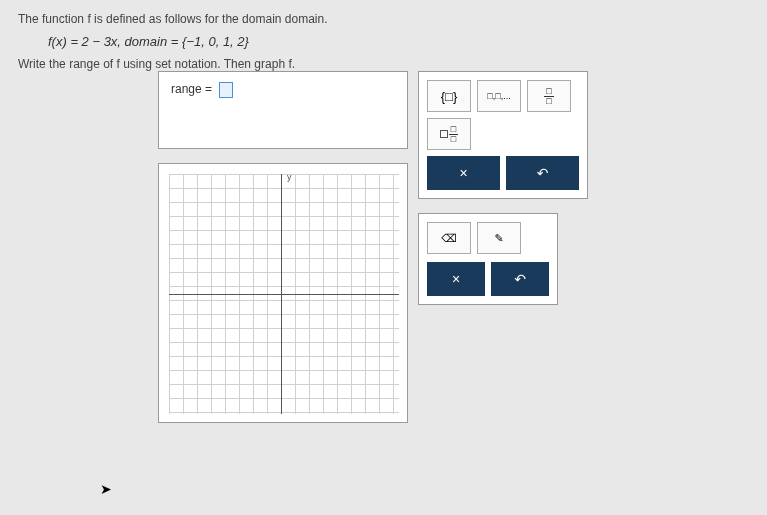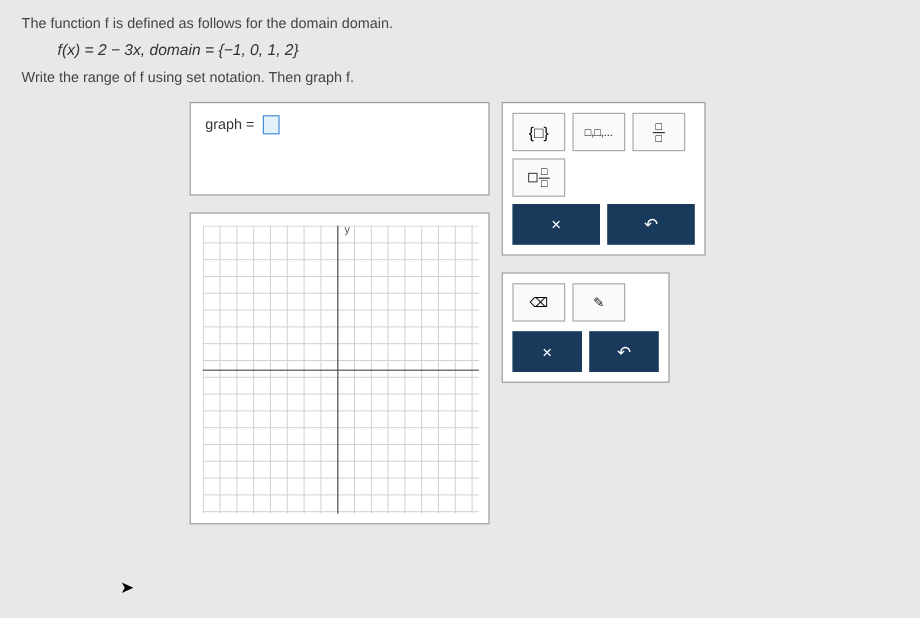--- a/index.html
+++ b/index.html
@@ -1,20 +1,20 @@
 <!DOCTYPE html>
 <html><head>
 <meta charset="utf-8">
 <style>
 *{margin:0;padding:0;box-sizing:border-box}
 body{font-family:Arial,sans-serif;background:#e8e8e8;width:767px;height:515px;padding:12px 18px;color:#333}
 .problem-text{font-size:12px;color:#444;margin-bottom:8px}
 .formula{font-size:13px;color:#333;margin:8px 0 8px 30px;font-style:italic}
 .formula .fx{}
-.instruction{font-size:12px;color:#444;margin-bottom:14px}
+.instruction{font-size:12px;color:#444;}
 .work-area{display:flex;gap:10px;padding-left:140px}
 .left-col{display:flex;flex-direction:column;gap:14px}
 .answer-box{background:#fff;border:1px solid #999;width:250px;height:78px;padding:10px 12px;font-size:12px}
 .answer-box .placeholder{display:inline-block;width:14px;height:16px;border:1px solid #4a90d9;background:#e6f2fb;vertical-align:middle;margin-left:4px}
 .graph-box{background:#fff;border:1px solid #999;width:250px;height:260px;padding:10px;position:relative}
 .graph-grid{width:230px;height:240px;position:relative;background-image:linear-gradient(#d0d0d0 1px,transparent 1px),linear-gradient(90deg,#d0d0d0 1px,transparent 1px);background-size:14px 14px}
 .graph-grid::before{content:"";position:absolute;left:0;right:0;top:120px;height:1px;background:#555}
 .graph-grid::after{content:"";position:absolute;top:0;bottom:0;left:112px;width:1px;background:#555}
 .y-label{position:absolute;left:118px;top:-2px;font-size:9px;color:#555}
 .right-col{display:flex;flex-direction:column;gap:14px}
@@ -38,21 +38,21 @@
 
 <div class="problem-text">The function f is defined as follows for the domain domain.</div>
 <div class="formula">
   <span class="fx">f(x) = 2 − 3x,   domain = {−1, 0, 1, 2}</span>
 </div>
 <div class="instruction">Write the range of f using set notation. Then graph f.</div>
 
 <div class="work-area">
   <div class="left-col">
     <div class="answer-box">
-      <span>graph =</span>
+      <span>range =</span>
       <span class="placeholder"></span>
     </div>
     <div class="graph-box">
       <div class="graph-grid">
         <span class="y-label">y</span>
       </div>
     </div>
   </div>
 
   <div class="right-col">

